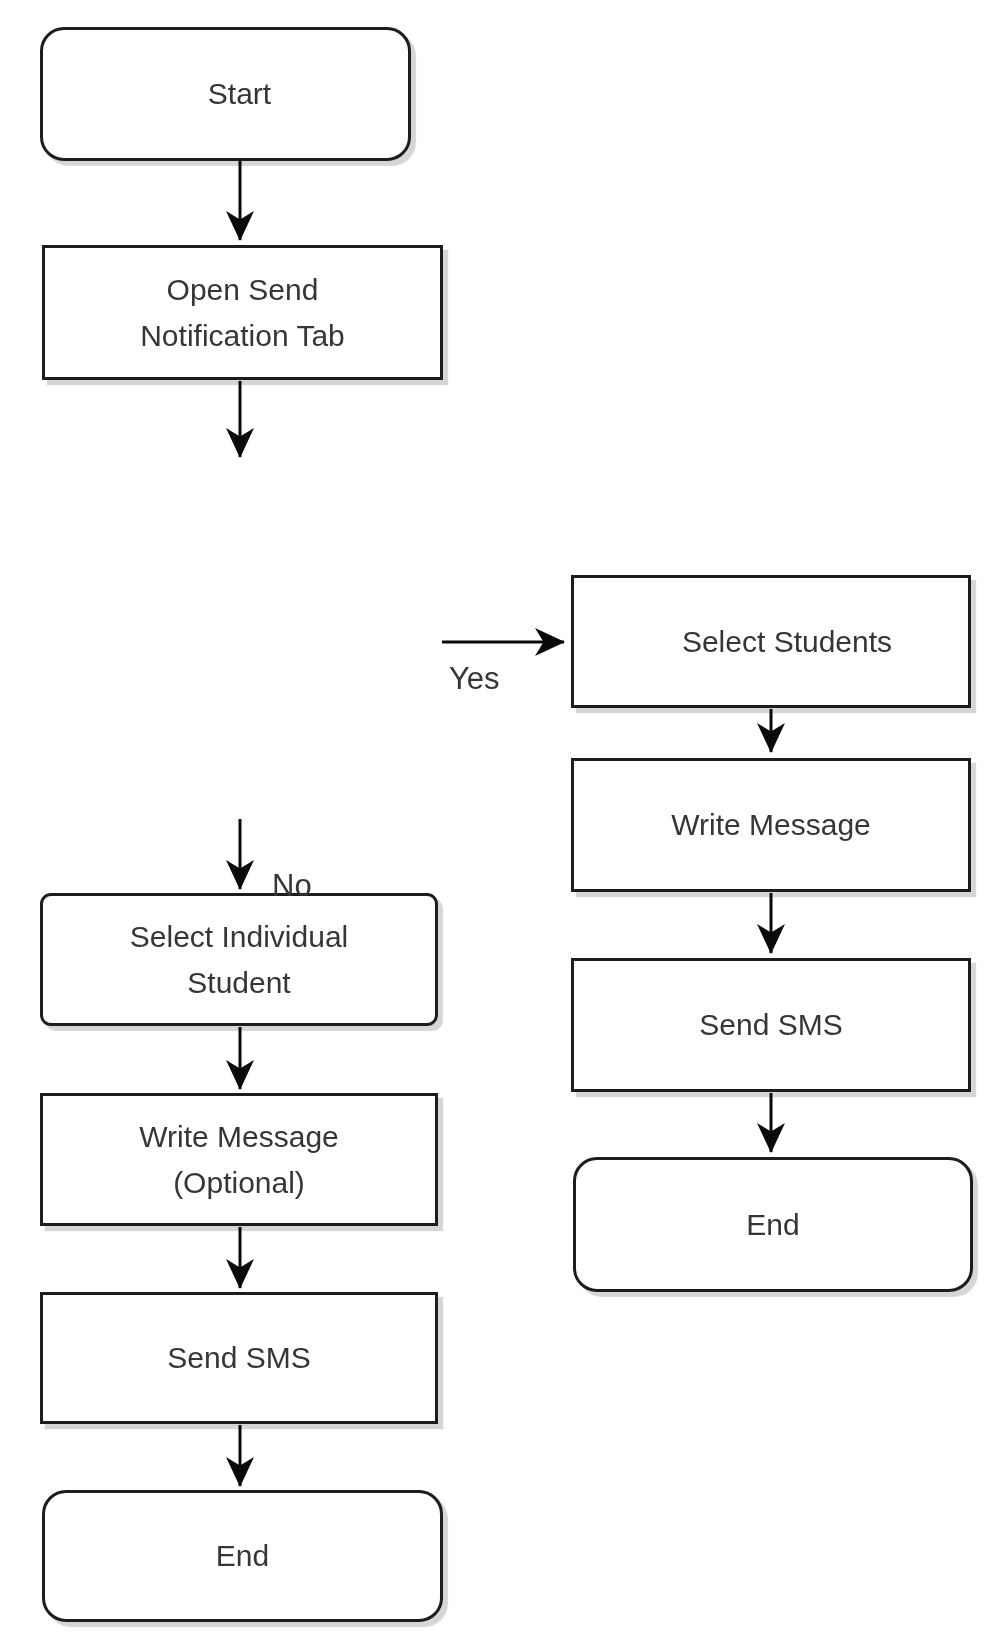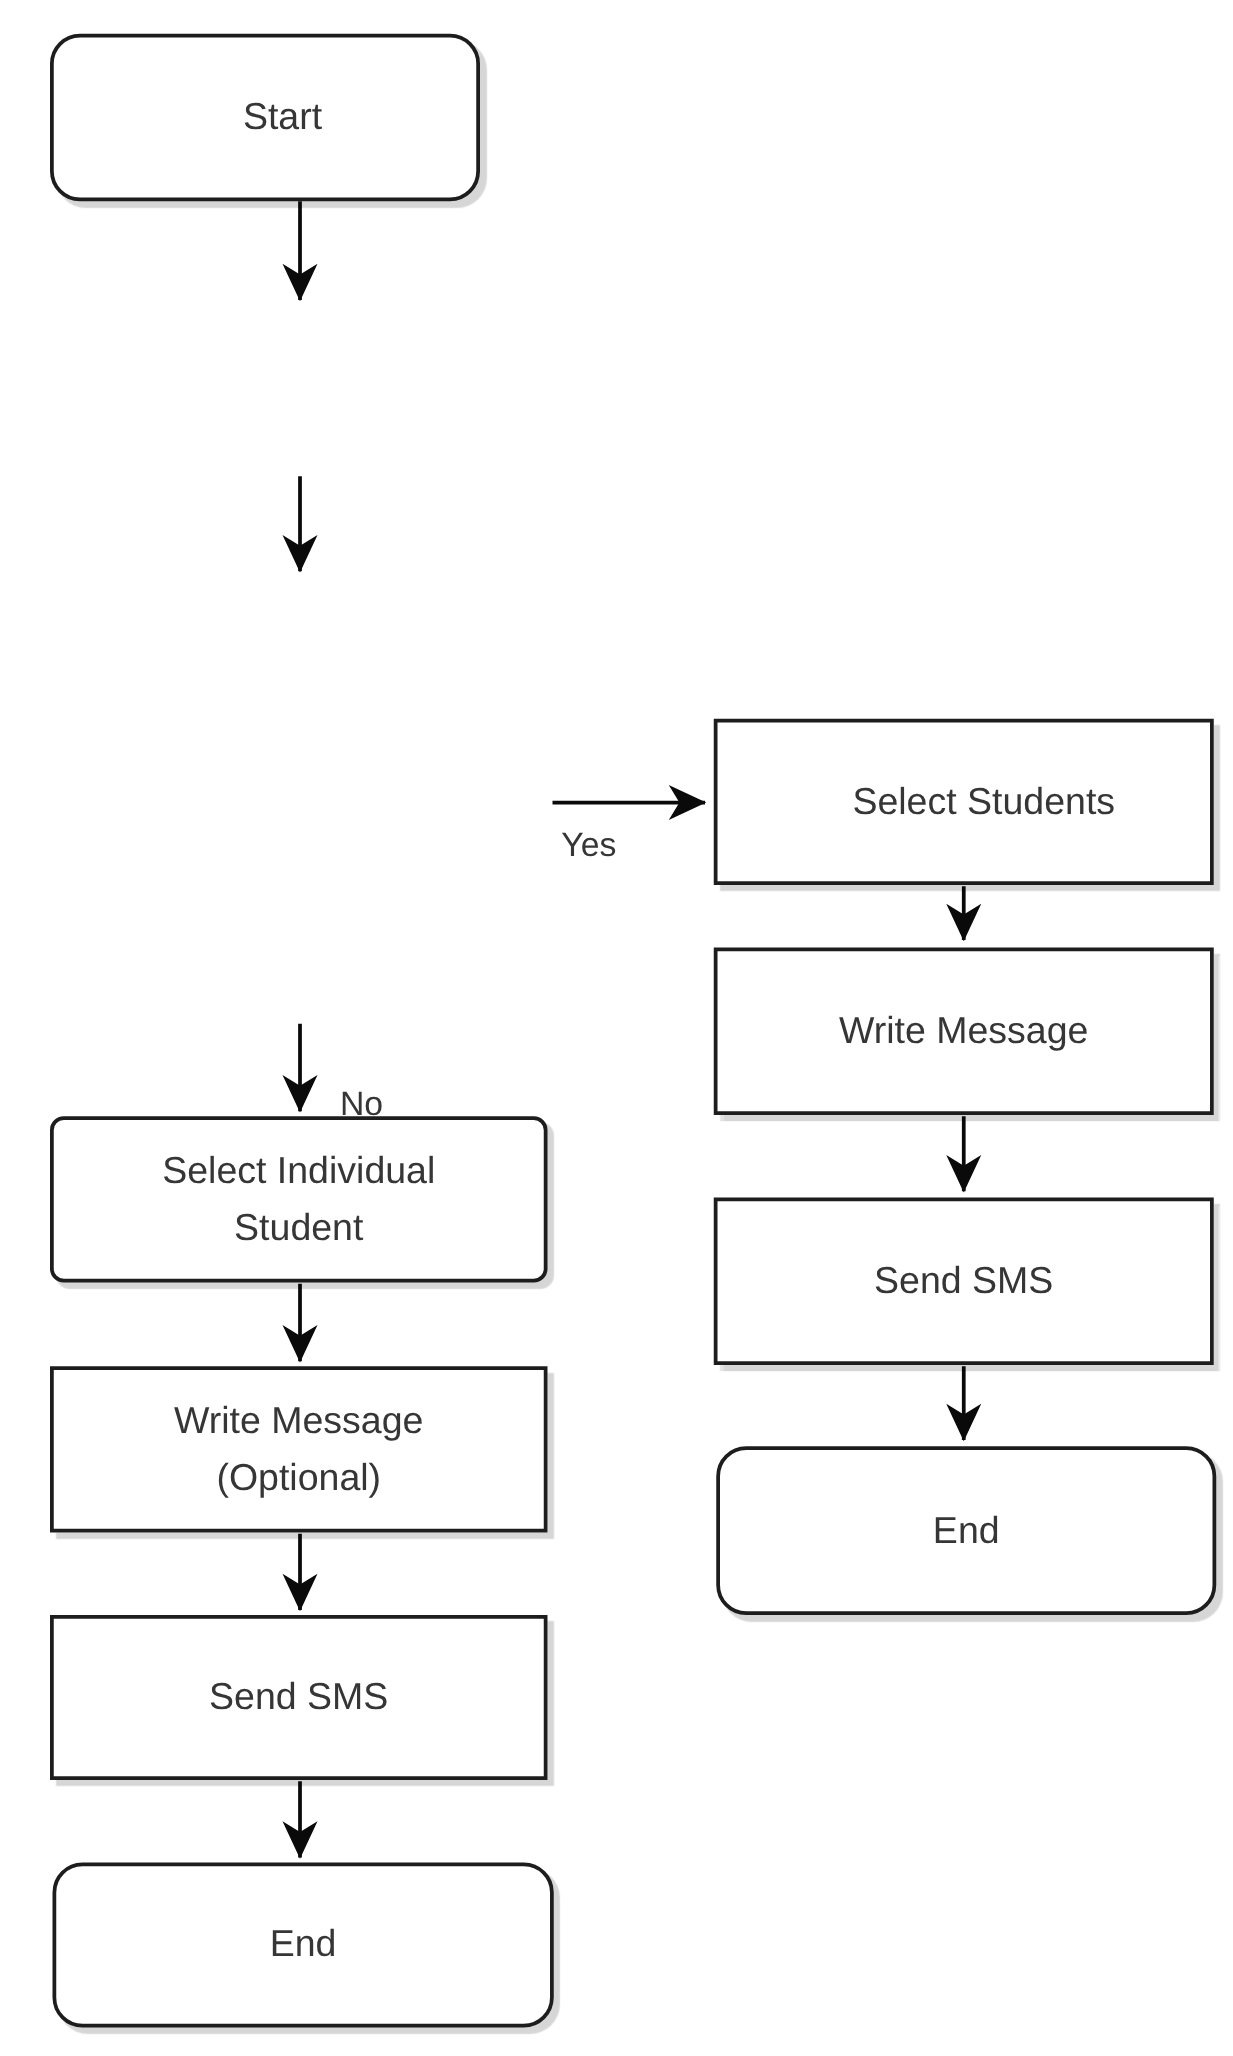--- a/index.html
+++ b/index.html
@@ -28,21 +28,21 @@
     text-align: center;
     font-size: 30px;
     line-height: 46px;
     color: #363636;
     white-space: pre-line;
     box-shadow: 5px 5px 1px rgba(0,0,0,0.16);
     z-index: 2;
   }
   .terminator { border-radius: 24px; }
 
-  #n-start            { left: 40px;  top: 27px;   width: 344px; height: 134px; padding-left: 28px; }
+  #n-start            { left: 40px;  top: 27px;   width: 371px; height: 134px; padding-left: 28px; }
   #n-open-tab         { left: 42px;  top: 245px;  width: 401px; height: 135px; }
   #n-select-individual{ left: 40px;  top: 893px;  width: 398px; height: 133px; border-radius: 11px; }
   #n-write-optional   { left: 40px;  top: 1093px; width: 398px; height: 133px; }
   #n-send-sms-left    { left: 40px;  top: 1292px; width: 398px; height: 132px; }
   #n-end-left         { left: 42px;  top: 1490px; width: 401px; height: 132px; }
 
   #n-select-students  { left: 571px; top: 575px;  width: 400px; height: 133px; padding-left: 32px; }
   #n-write-message    { left: 571px; top: 758px;  width: 400px; height: 134px; }
   #n-send-sms-right   { left: 571px; top: 958px;  width: 400px; height: 134px; }
   #n-end-right        { left: 573px; top: 1157px; width: 400px; height: 135px; }
@@ -59,21 +59,21 @@
     left: 0; right: 0; top: 50%;
     transform: translateY(-50%);
     text-align: center;
     font-size: 29px;
     line-height: 45px;
     color: #363636;
     white-space: pre-line;
   }
   .edge-label {
     position: absolute;
-    font-size: 27px;
+    font-size: 31px;
     color: #363636;
     z-index: 3;
   }
   #lbl-yes { left: 449px; top: 661px; }
   #lbl-no  { left: 272px; top: 868px; }
 </style>
 </head>
 <body>
 
 <div class="canvas">
@@ -93,20 +93,22 @@
       <path d="M240 1425 L240 1486" marker-end="url(#ah)"></path>
       <path d="M442 642 L564 642" marker-end="url(#ah)"></path>
       <path d="M771 709 L771 752" marker-end="url(#ah)"></path>
       <path d="M771 893 L771 953" marker-end="url(#ah)"></path>
       <path d="M771 1093 L771 1152" marker-end="url(#ah)"></path>
     </g>
   </svg>
 
   <div id="n-start" class="node terminator">Start</div>
 
+  <div id="n-open-tab" class="node">Open Send
+Notification Tab</div>
 
 
   <div class="edge-label" id="lbl-yes">Yes</div>
   <div class="edge-label" id="lbl-no">No</div>
 
   <div id="n-select-students" class="node">Select Students</div>
 
   <div id="n-write-message" class="node">Write Message</div>
 
   <div id="n-send-sms-right" class="node">Send SMS</div>

